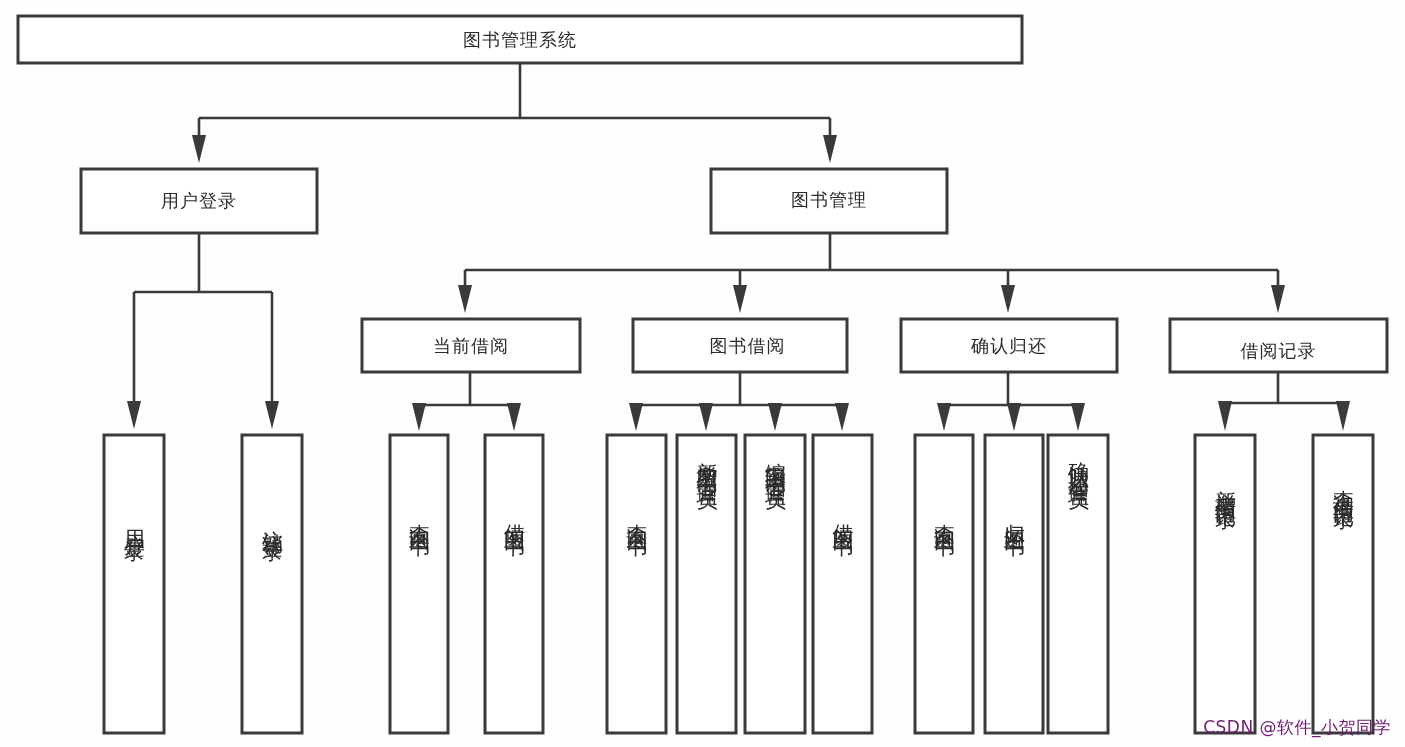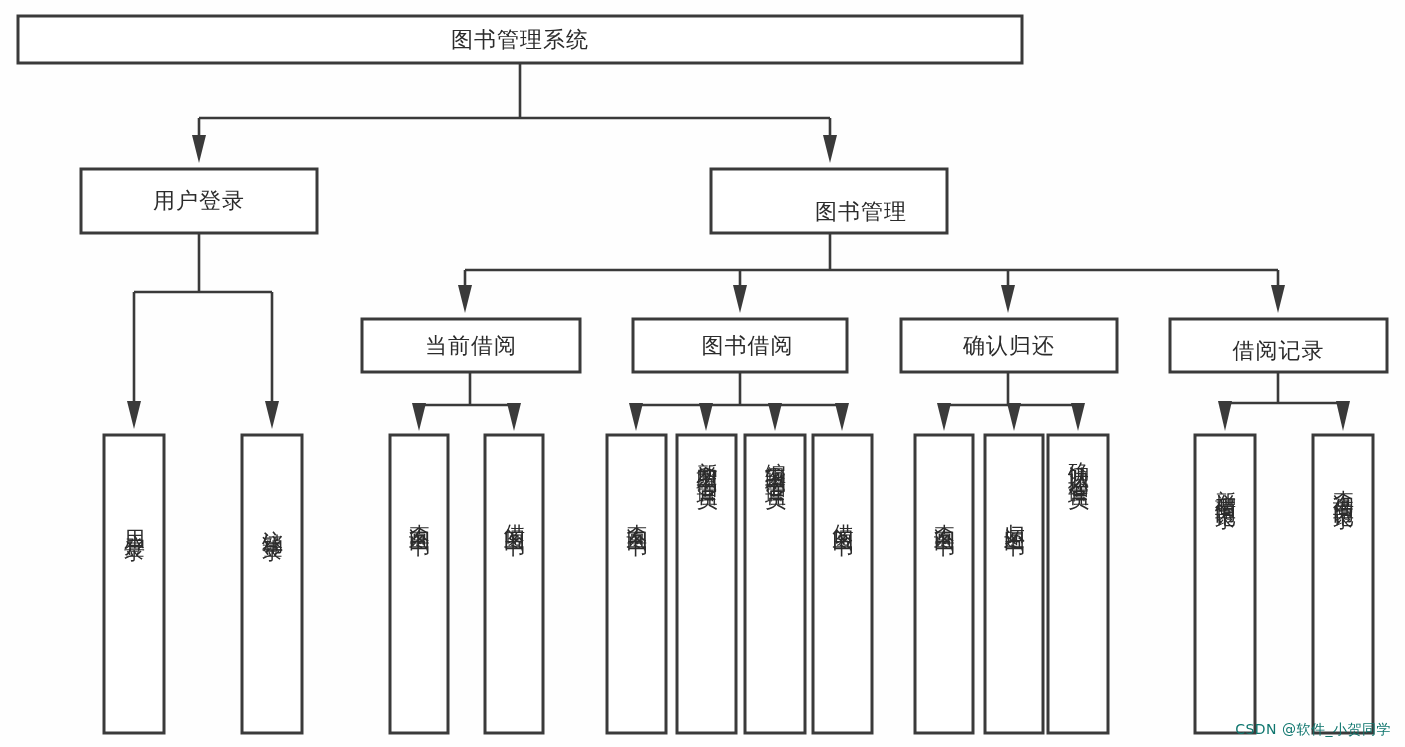--- a/index.html
+++ b/index.html
@@ -59,32 +59,32 @@
   .hlabel-box {
     position: absolute;
     display: flex;
     align-items: center;
     justify-content: center;
     box-sizing: border-box;
     pointer-events: none;
   }
   .hlabel-text {
     font-family: "DejaVu Sans", "Liberation Sans", sans-serif;
-    font-size: 22px;
+    font-size: 18px;
     color: #2b2b2b;
     letter-spacing: 1px;
     white-space: nowrap;
   }
   #watermark {
     position: absolute;
     right: 14px;
     bottom: 8px;
     font-family: "DejaVu Sans", "Liberation Sans", sans-serif;
-    font-size: 14px;
-    color: #0f766e;
+    font-size: 17px;
+    color: #701a75;
     letter-spacing: 0.5px;
     white-space: nowrap;
     pointer-events: none;
   }
 </style>
 </head>
 <body>
 
 <div id="canvas-wrap">
 
@@ -183,21 +183,21 @@
     <rect class="node-rect" x="1313" y="435" width="60" height="298"></rect>
   </svg>
 
   <div class="hlabel-box" style="left:18px;  top:16px;  width:1004px; height:47px;">
     <span class="hlabel-text">图书管理系统</span>
   </div>
 
   <div class="hlabel-box" style="left:81px;  top:169px; width:236px; height:64px;">
     <span class="hlabel-text">用户登录</span>
   </div>
-  <div class="hlabel-box" style="left:743px; top:169px; width:236px; height:61px;margin-top:12px;">
+  <div class="hlabel-box" style="left:711px; top:169px; width:236px; height:61px;">
     <span class="hlabel-text">图书管理</span>
   </div>
 
   <div class="hlabel-box" style="left:362px;  top:319px; width:218px; height:53px;">
     <span class="hlabel-text">当前借阅</span>
   </div>
   <div class="hlabel-box" style="left:633px;  top:319px; width:214px; height:53px;padding-left:15px;">
     <span class="hlabel-text">图书借阅</span>
   </div>
   <div class="hlabel-box" style="left:901px;  top:319px; width:216px; height:53px;">

